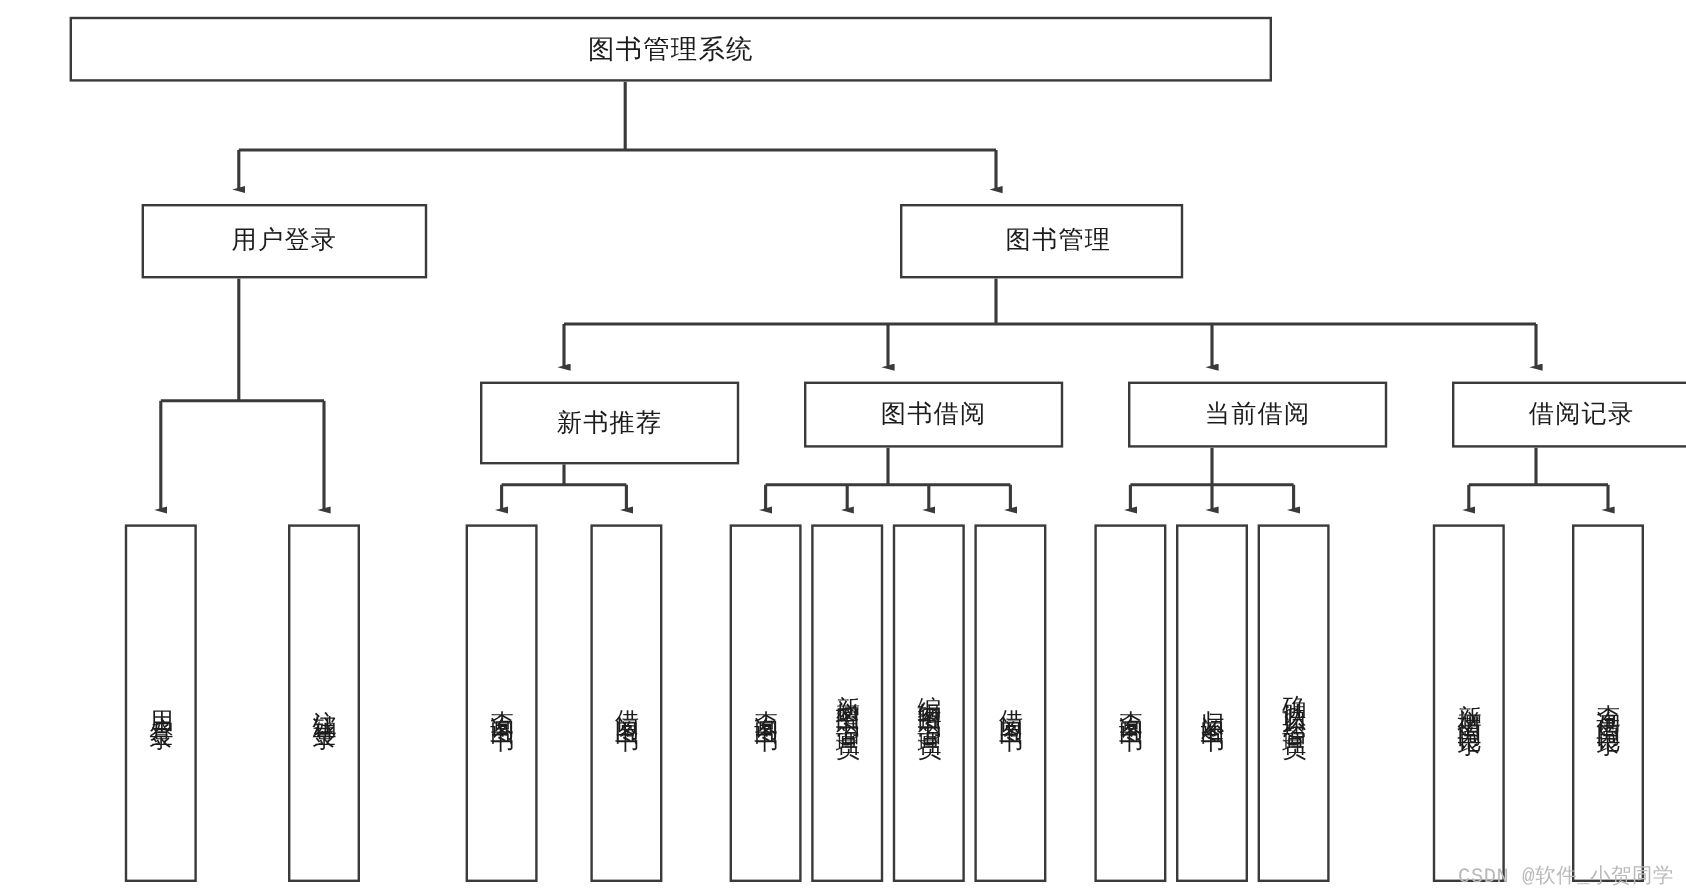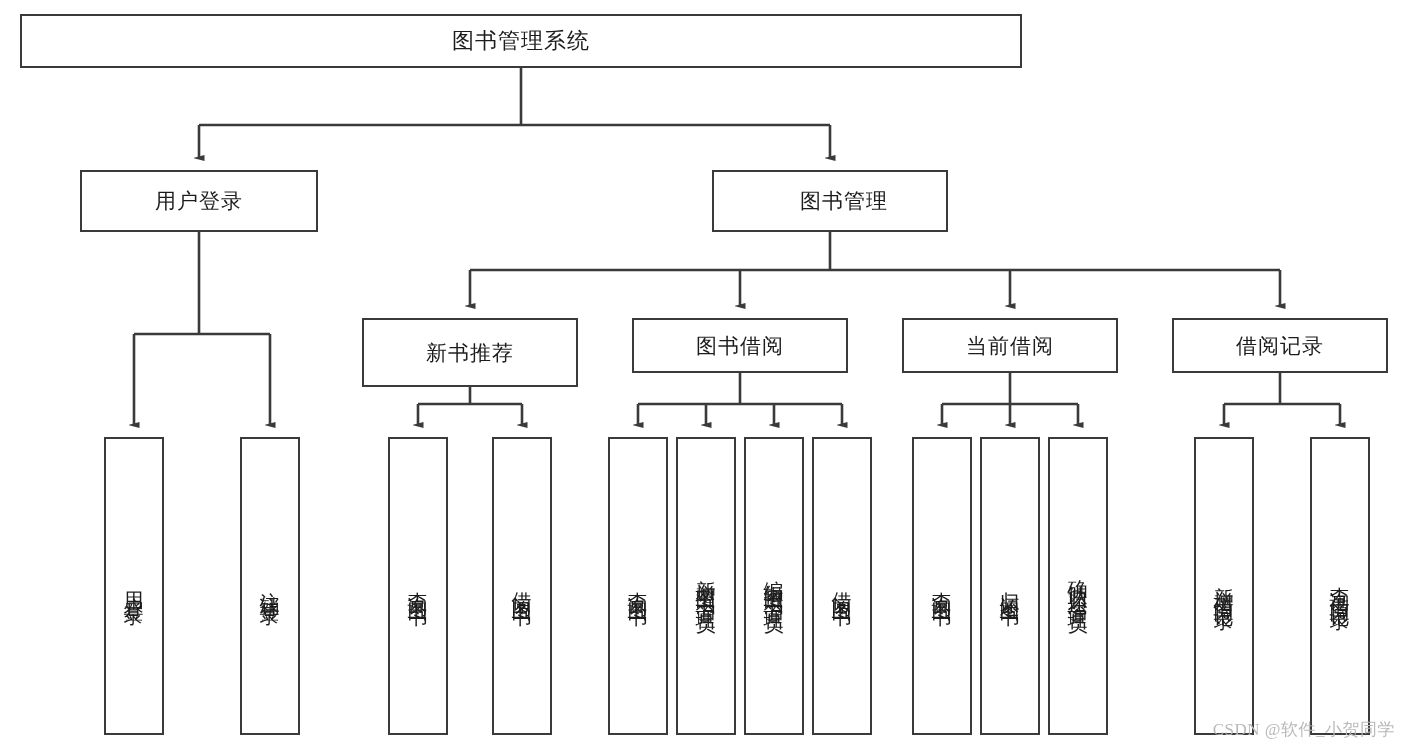--- a/index.html
+++ b/index.html
@@ -34,20 +34,21 @@
     display: flex;
     align-items: center;
     justify-content: center;
     color: #1c1c1c;
   }
   .node.horizontal {
     font-size: 21px;
     letter-spacing: 1px;
     line-height: 1.2;
     text-align: center;
+    margin-left: 38px;
   }
   .node.root {
     font-size: 22px;
   }
   .node.leaf {
     font-size: 20px;
     padding: 10px 2px;
   }
   .leaf-text {
     writing-mode: vertical-rl;
@@ -58,21 +59,21 @@
     display: block;
   }
   #watermark {
     position: absolute;
     right: 10px;
     bottom: 6px;
     font-size: 17px;
     color: #b9b9b9;
     letter-spacing: 0.5px;
     white-space: nowrap;
-    font-family: Liberation Serif, serif;
+    font-family: Liberation Mono, monospace;
   }
 </style>
 </head>
 <body>
 
 <div id="diagram-root">
 
   <svg id="edge-layer" viewBox="0 0 1405 747" width="1405" height="747" xmlns="http://www.w3.org/2000/svg">
     <defs>
       <marker id="arrowhead" markerWidth="10" markerHeight="11" refX="3" refY="5.5" orient="auto" markerUnits="userSpaceOnUse">

